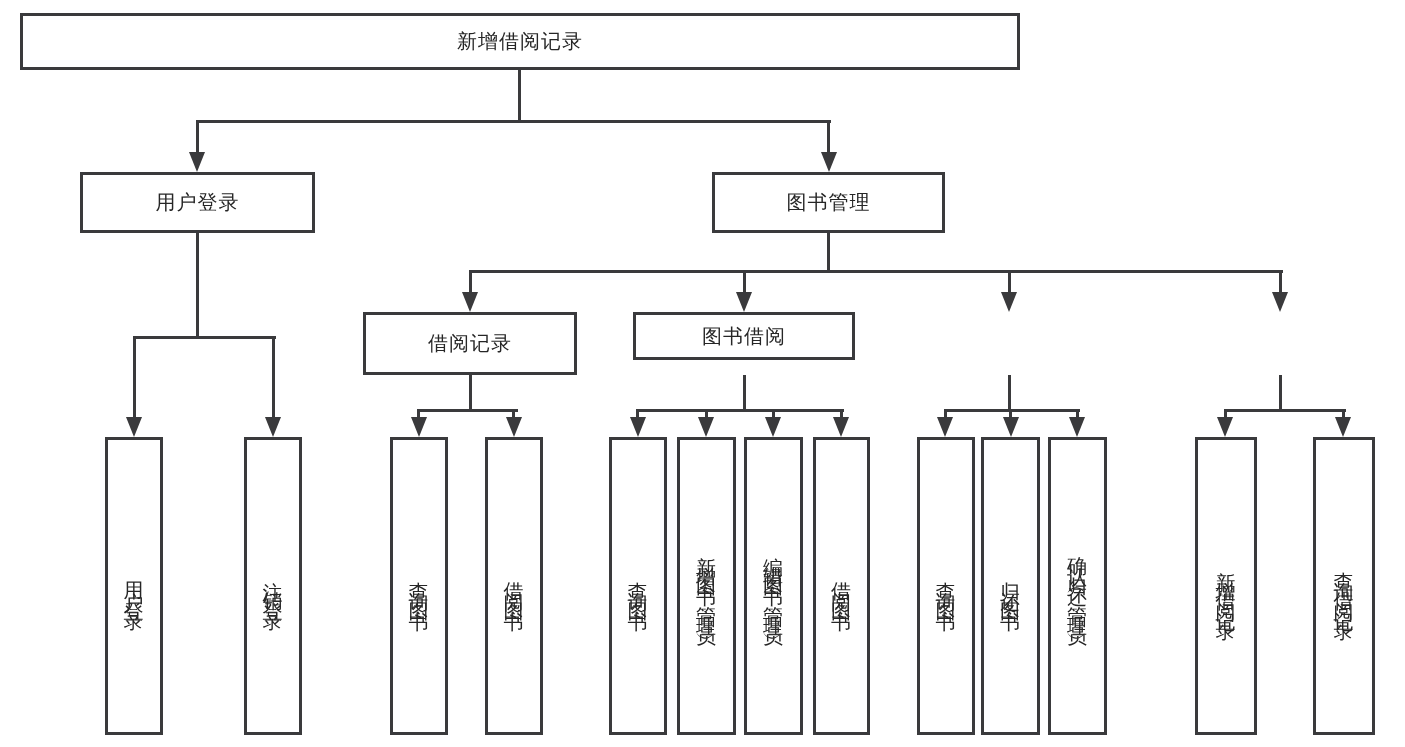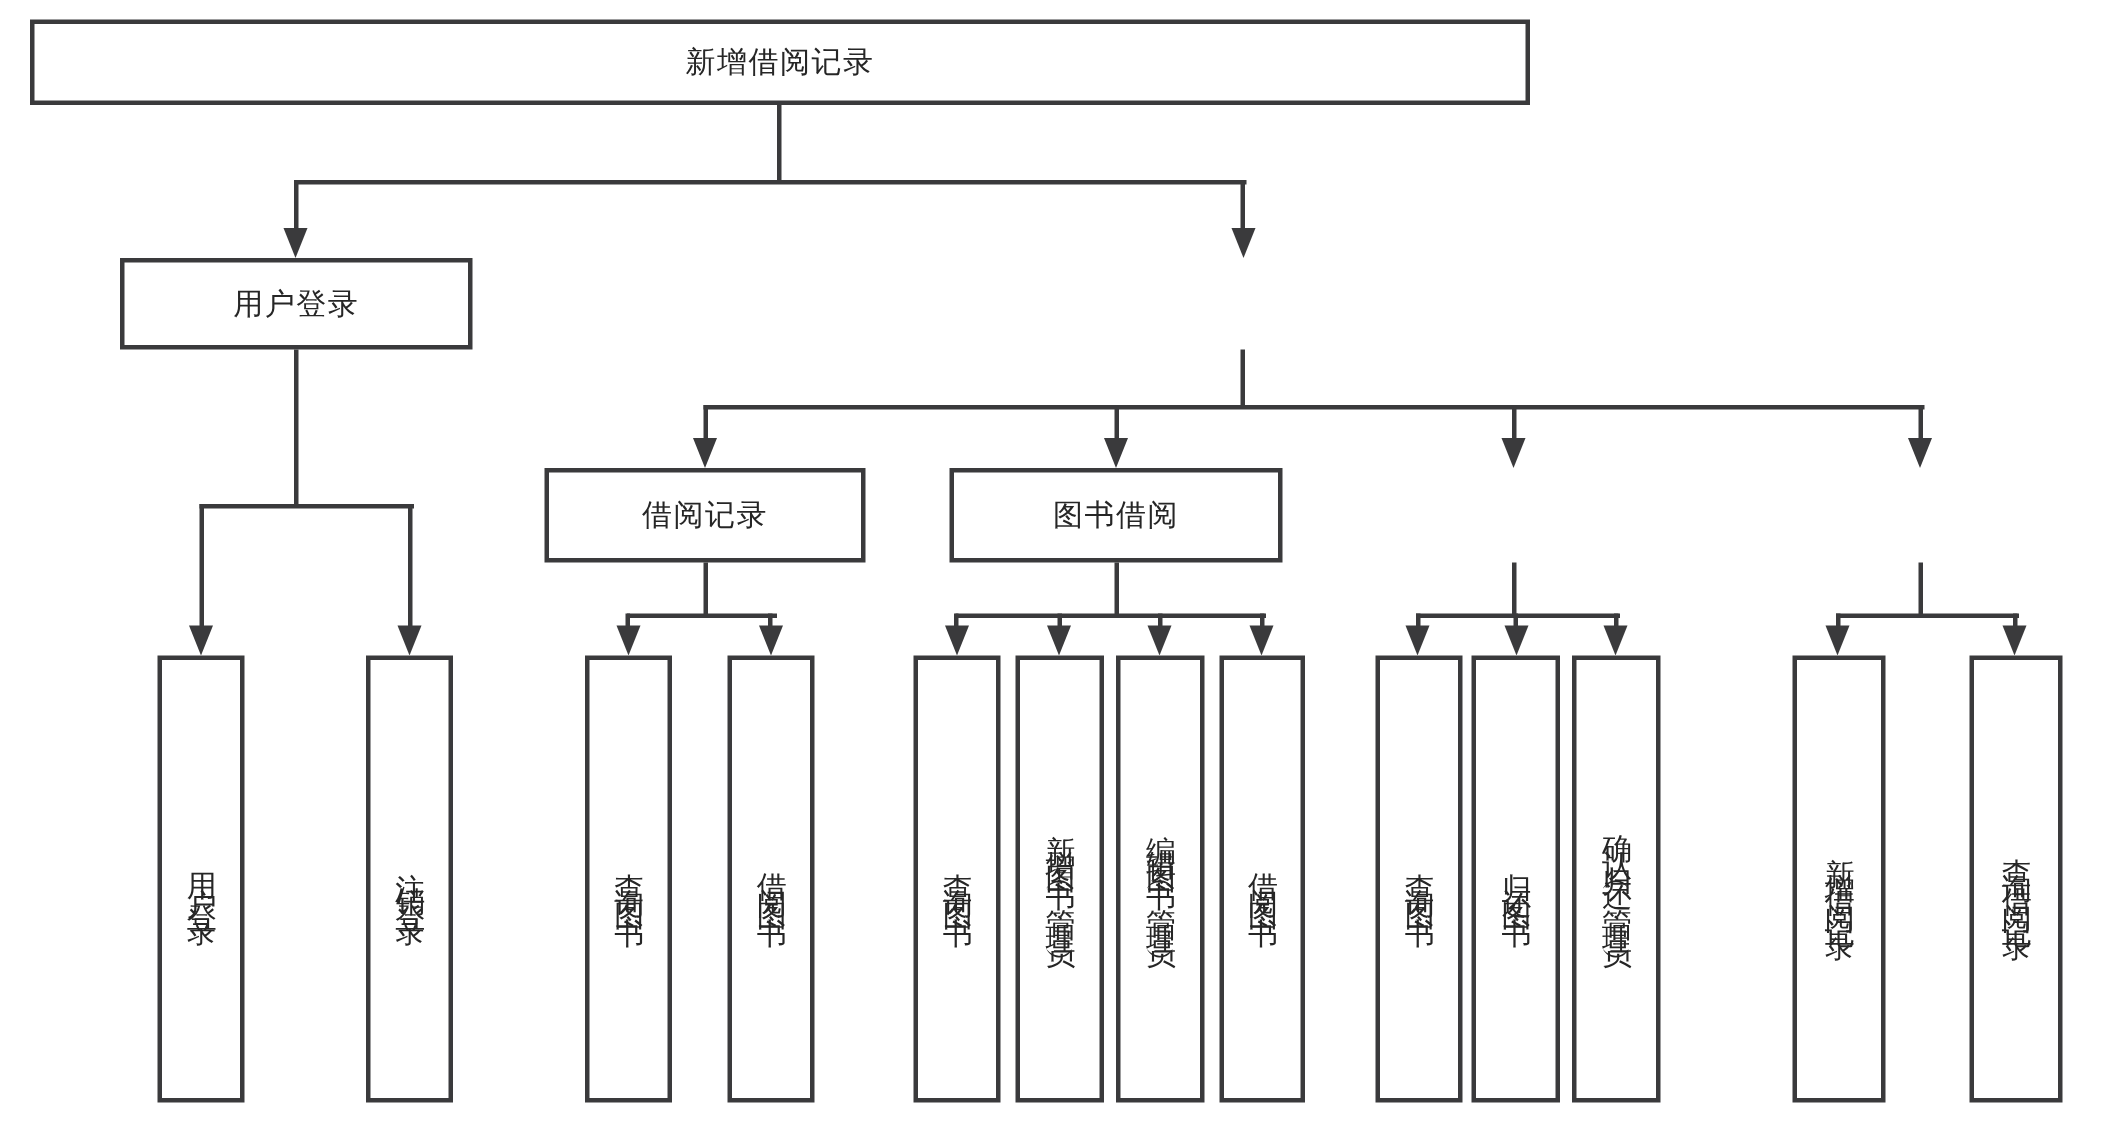--- a/index.html
+++ b/index.html
@@ -56,41 +56,42 @@
   <div class="box" style="left:20px;top:13px;width:1000px;height:57px">新增借阅记录</div>
 
   <div class="vline" style="left:518px;top:68px;height:54px"></div>
   <div class="hline" style="left:196px;top:120px;width:635px"></div>
   <div class="vline" style="left:196px;top:120px;height:34px"></div>
   <div class="arrow" style="left:189px;top:152px"></div>
   <div class="vline" style="left:827px;top:120px;height:34px"></div>
   <div class="arrow" style="left:821px;top:152px"></div>
 
   <div class="box" style="left:80px;top:172px;width:235px;height:61px">用户登录</div>
+  <div class="box" style="left:712px;top:172px;width:233px;height:61px">图书管理</div>
 
   <div class="vline" style="left:196px;top:233px;height:104px"></div>
   <div class="hline" style="left:133px;top:336px;width:143px"></div>
   <div class="vline" style="left:133px;top:336px;height:83px"></div>
   <div class="arrow" style="left:126px;top:417px"></div>
   <div class="vline" style="left:272px;top:336px;height:83px"></div>
   <div class="arrow" style="left:265px;top:417px"></div>
 
   <div class="vline" style="left:827px;top:233px;height:39px"></div>
   <div class="hline" style="left:469px;top:270px;width:814px"></div>
   <div class="vline" style="left:469px;top:270px;height:24px"></div>
   <div class="arrow" style="left:462px;top:292px"></div>
   <div class="vline" style="left:743px;top:270px;height:24px"></div>
   <div class="arrow" style="left:736px;top:292px"></div>
   <div class="vline" style="left:1008px;top:270px;height:24px"></div>
   <div class="arrow" style="left:1001px;top:292px"></div>
   <div class="vline" style="left:1279px;top:270px;height:24px"></div>
   <div class="arrow" style="left:1272px;top:292px"></div>
 
   <div class="box" style="left:363px;top:312px;width:214px;height:63px">借阅记录</div>
-  <div class="box" style="left:633px;top:312px;width:222px;height:63px">图书借阅</div>
+  <div class="box" style="left:633px;top:312px;width:222px;height:48px">图书借阅</div>
 
   <div class="vline" style="left:469px;top:375px;height:36px"></div>
   <div class="hline" style="left:418px;top:409px;width:100px"></div>
   <div class="vline" style="left:417px;top:409px;height:10px"></div>
   <div class="arrow" style="left:411px;top:417px"></div>
   <div class="vline" style="left:512px;top:409px;height:10px"></div>
   <div class="arrow" style="left:506px;top:417px"></div>
 
   <div class="vline" style="left:743px;top:375px;height:36px"></div>
   <div class="hline" style="left:637px;top:409px;width:207px"></div>

